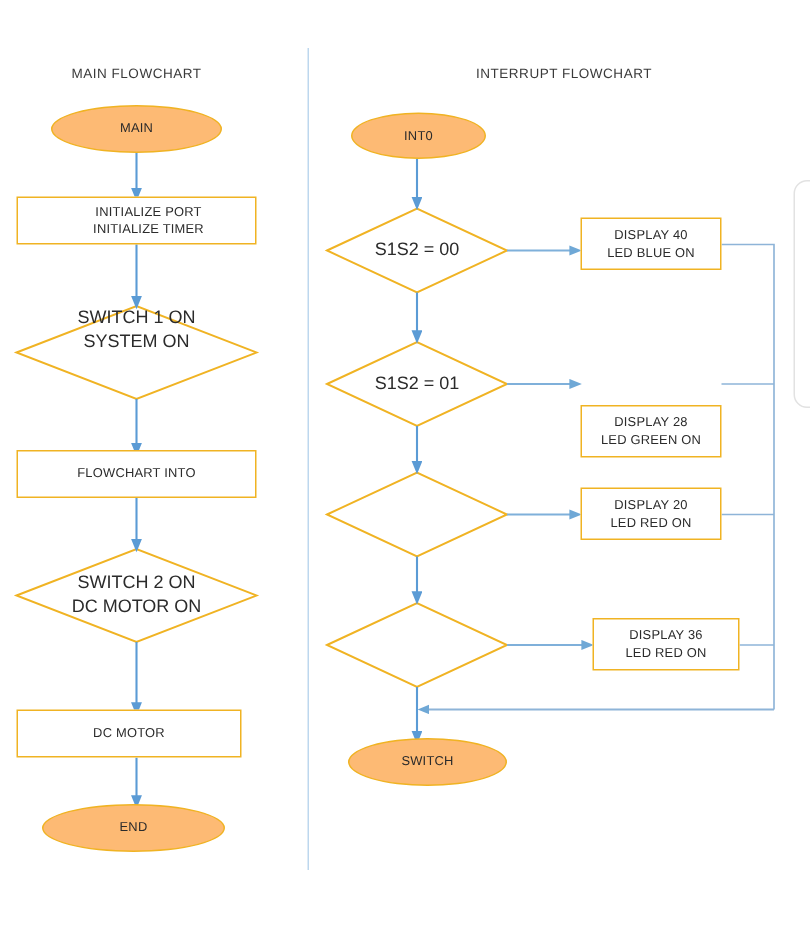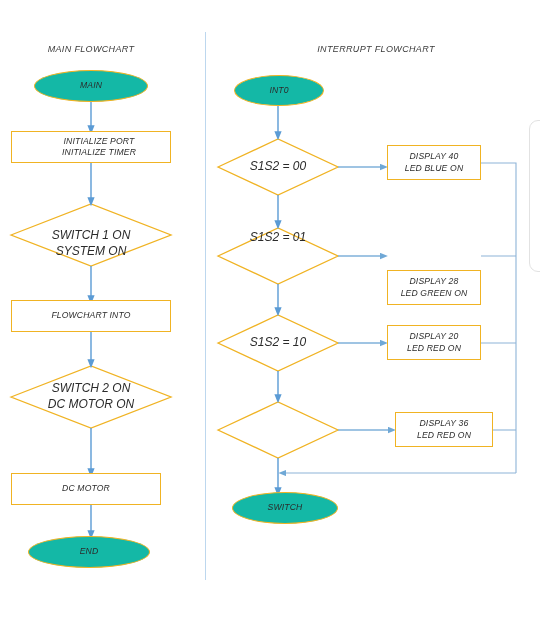--- a/index.html
+++ b/index.html
@@ -1,32 +1,32 @@
 <!DOCTYPE html>
 <html><head>
 <meta charset="utf-8">
 <style>
   html,body{margin:0;padding:0;background:#ffffff;}
   body{
     width:540px;height:618px;position:relative;overflow:hidden;
     font-family:"Liberation Sans","DejaVu Sans",sans-serif;
     color:#262626;
   }
-  #canvas{position:absolute;inset:0;width:540px;height:618px;font-style:italic;}
+  #canvas{position:absolute;inset:0;width:540px;height:618px;}
   .svg-layer{position:absolute;left:0;top:0;width:540px;height:618px;pointer-events:none;}
   .node{
     position:absolute;display:flex;align-items:center;justify-content:center;
     text-align:center;line-height:1.32;font-size:8.6px;letter-spacing:.15px;
     color:#2b2b2b;white-space:pre-line;
   }
   .proc{
     border:1.3px solid #F0B323;background:#ffffff;box-sizing:border-box;
   }
   .term{
-    border:1.3px solid #F0B323;background:#14b8a6;box-sizing:border-box;
+    border:1.3px solid #F0B323;background:#fdba74;box-sizing:border-box;
     border-radius:50%;
   }
   .diamond-label{
     position:absolute;display:flex;align-items:center;justify-content:center;
     text-align:center;line-height:1.32;font-size:12px;color:#2b2b2b;
     white-space:pre-line;pointer-events:none;
   }
   .title{
     position:absolute;font-size:9px;letter-spacing:.35px;color:#3a3a3a;
     text-align:center;white-space:nowrap;
@@ -92,45 +92,44 @@
 
   <div class="divider" style="left:205px;top:32px;height:548px;"></div>
 
   <div class="right-panel" style="left:529px;top:120px;width:24px;height:152px;"></div>
 
   <div class="node term" style="left:34px;top:70px;width:114px;height:32px;">MAIN</div>
 
   <div class="node proc" style="left:11px;top:131px;width:160px;height:32px;padding-left:16px;">INITIALIZE PORT
 INITIALIZE TIMER</div>
 
-  <div class="diamond-label" style="left:31px;top:228px;width:120px;height:32px;">SWITCH 1 ON
+  <div class="diamond-label" style="left:31px;top:204px;width:120px;height:32px;">SWITCH 1 ON
 SYSTEM ON</div>
 
   <div class="node proc" style="left:11px;top:300px;width:160px;height:32px;">FLOWCHART INTO</div>
 
   <div class="diamond-label" style="left:31px;top:381px;width:120px;height:32px;">SWITCH 2 ON
 DC MOTOR ON</div>
 
   <div class="node proc" style="left:11px;top:473px;width:150px;height:32px;text-align:center;">DC MOTOR</div>
 
   <div class="node term" style="left:28px;top:536px;width:122px;height:32px;text-align:center;">END</div>
 
   <div class="node term" style="left:234px;top:75px;width:90px;height:31px;">INT0</div>
 
   <div class="diamond-label" style="left:234px;top:158px;width:88px;height:18px;">S1S2 = 00</div>
 
   <div class="node proc" style="left:387px;top:145px;width:94px;height:35px;">DISPLAY 40
 LED BLUE ON</div>
 
-  <div class="diamond-label" style="left:234px;top:229px;width:88px;height:18px;">S1S2 = 01</div>
+  <div class="diamond-label" style="left:234px;top:247px;width:88px;height:18px;">S1S2 = 01</div>
 
   <div class="node proc" style="left:387px;top:238px;width:94px;height:35px;margin-top:32px;">DISPLAY 28
 LED GREEN ON</div>
 
-  <div class="diamond-label" style="left:234px;top:334px;width:88px;height:18px;">S1S2 = 10</div>
 
   <div class="node proc" style="left:387px;top:325px;width:94px;height:35px;">DISPLAY 20
 LED RED ON</div>
 
 
   <div class="node proc" style="left:395px;top:412px;width:98px;height:35px;">DISPLAY 36
 LED RED ON</div>
 
   <div class="node term" style="left:232px;top:492px;width:106px;height:32px;">SWITCH</div>
 

